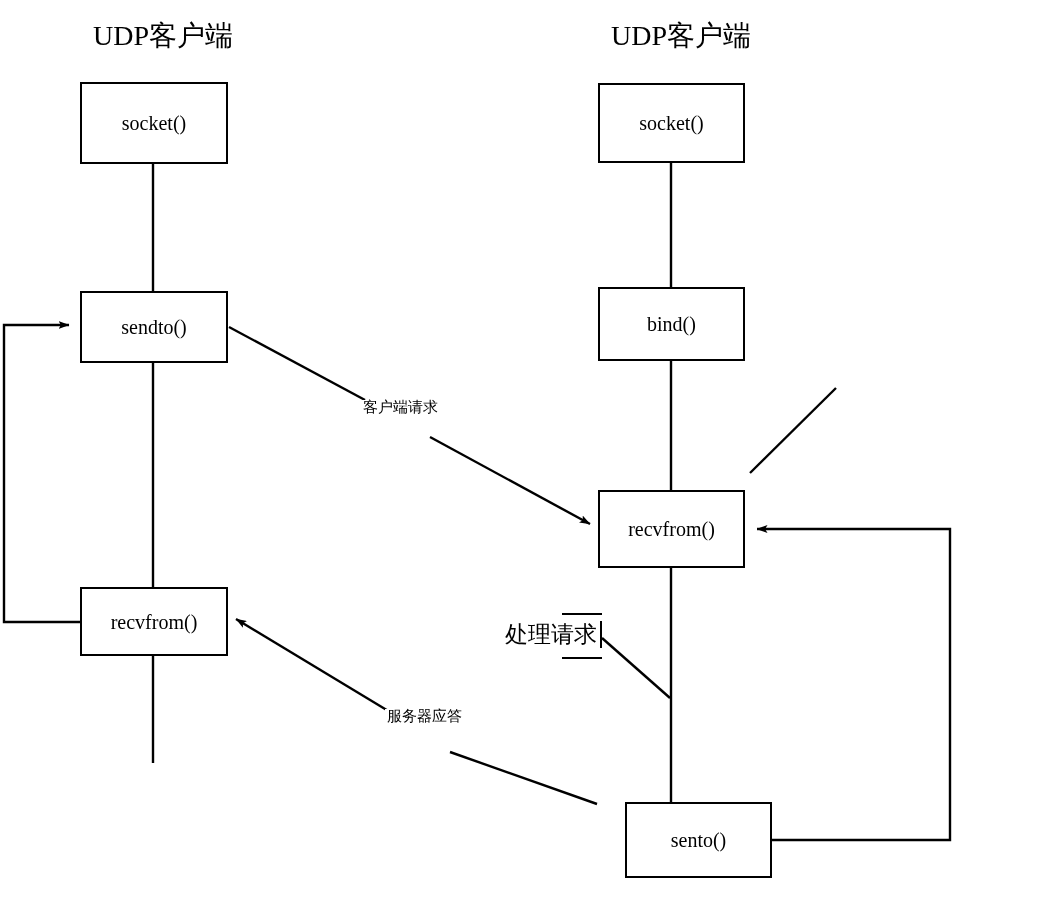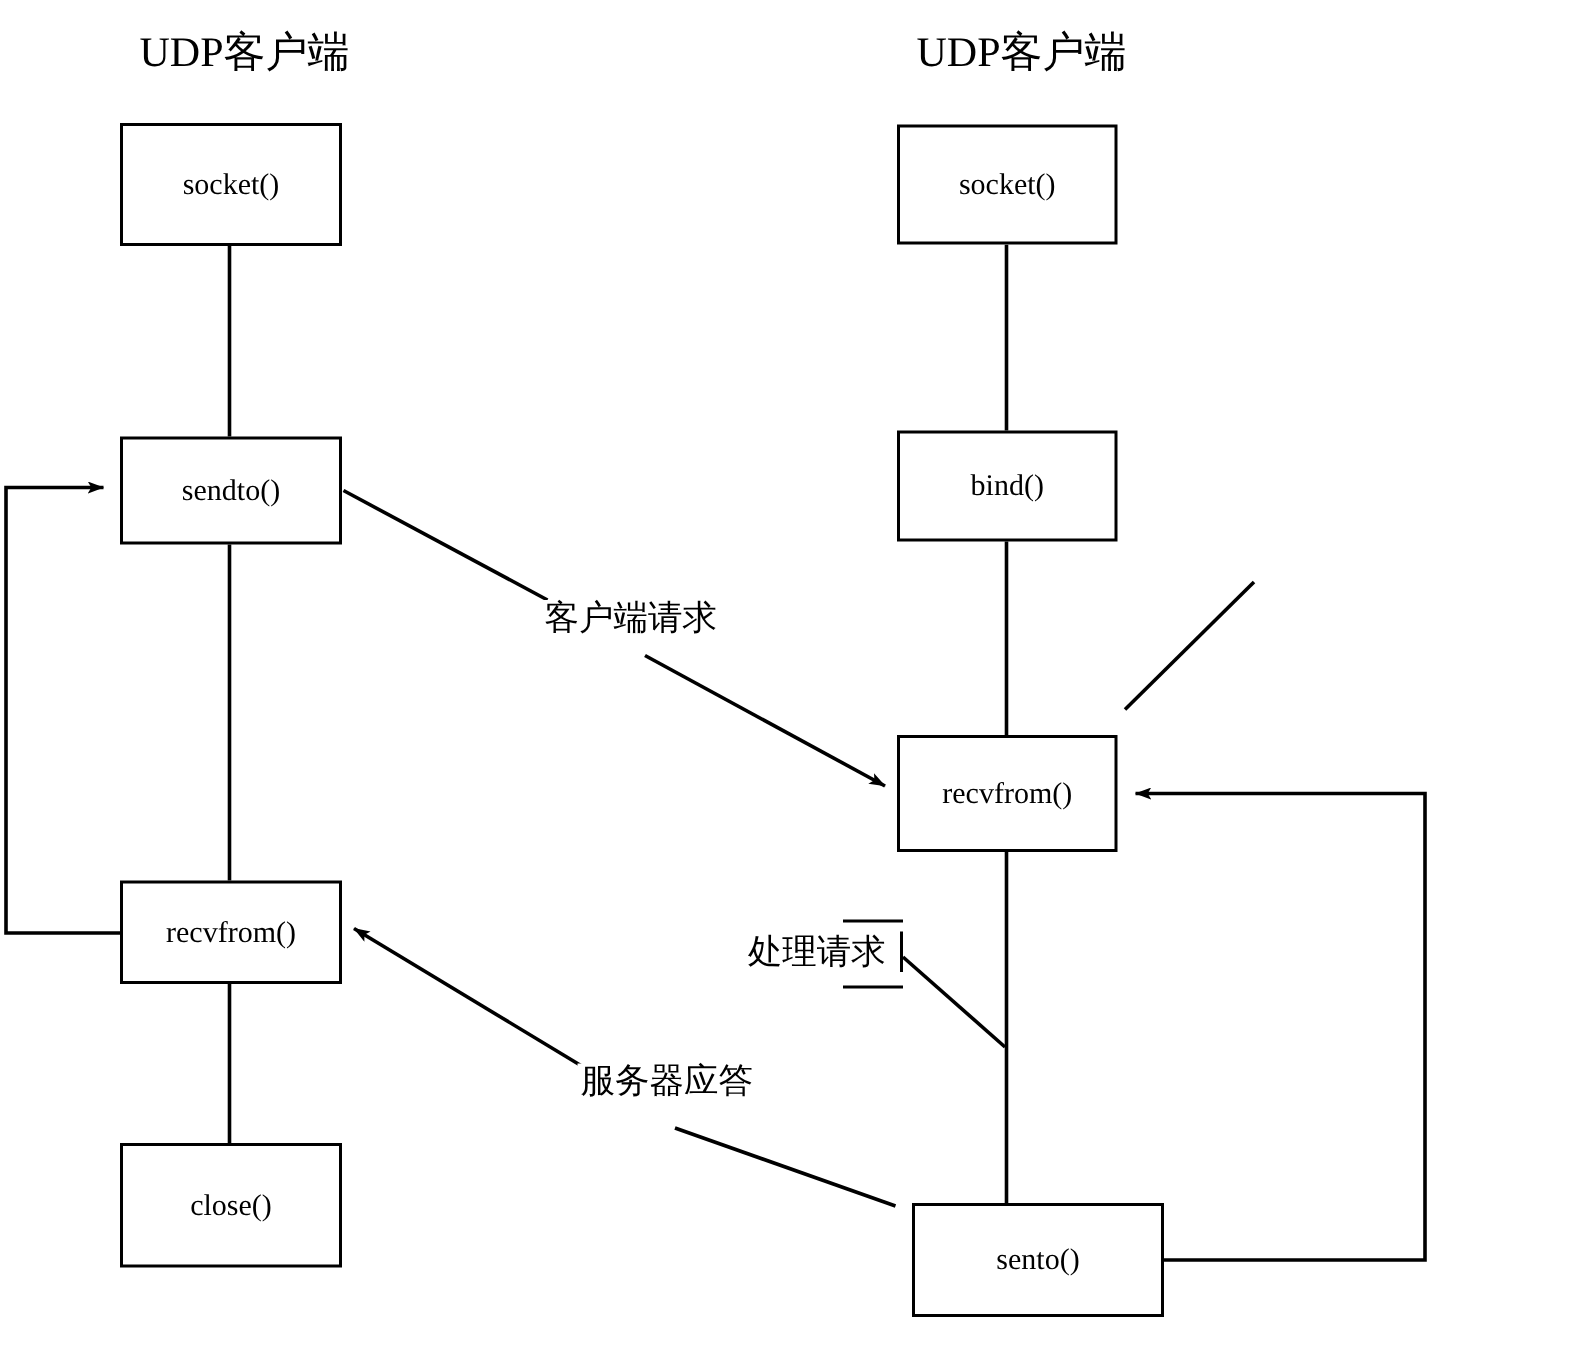--- a/index.html
+++ b/index.html
@@ -41,21 +41,21 @@
     display: flex;
     align-items: center;
     justify-content: center;
     font-family: "Liberation Serif", "DejaVu Serif", serif;
     font-size: 20px;
     line-height: 1;
   }
   .edge-label {
     position: absolute;
     font-family: "Liberation Serif", "DejaVu Serif", serif;
-    font-size: 23px;
+    font-size: 15px;
     white-space: nowrap;
     background: #ffffff;
     line-height: 1;
     padding: 0 2px;
   }
   .note {
     position: absolute;
     font-family: "Liberation Serif", "DejaVu Serif", serif;
     font-size: 23px;
     line-height: 1.18;
@@ -116,34 +116,33 @@
 
   <div class="col-title" style="left:93px; top:22px;">UDP客户端</div>
   <div class="col-title" style="left:611px; top:22px;">UDP客户端</div>
 
   <div class="proc-box" style="left:80px; top:82px; width:148px; height:82px;">socket()</div>
 
   <div class="proc-box" style="left:80px; top:291px; width:148px; height:72px;">sendto()</div>
 
   <div class="proc-box" style="left:80px; top:587px; width:148px; height:69px;">recvfrom()</div>
 
-  <div class="proc-box" style="left:80px; top:762px; width:148px; height:83px;">close()</div>
 
   <div class="proc-box" style="left:598px; top:83px; width:147px; height:80px;">socket()</div>
 
   <div class="proc-box" style="left:598px; top:287px; width:147px; height:74px;">bind()</div>
 
   <div class="proc-box" style="left:598px; top:490px; width:147px; height:78px;">recvfrom()</div>
 
-  <div class="proc-box" style="left:608px; top:802px; width:168px; height:76px;">sento()</div>
+  <div class="proc-box" style="left:625px; top:802px; width:147px; height:76px;">sento()</div>
 
   <div class="edge-label" style="left:361px; top:400px;">客户端请求</div>
 
   <div class="edge-label" style="left:385px; top:709px;">服务器应答</div>
 
 
   <div style="position:absolute; left:492px; top:613px; width:110px; height:46px;">
     <div class="note-bracket-stub" style="right:0; top:0; width:40px;"></div>
     <div class="note-bracket-stub" style="right:0; bottom:0; width:40px;"></div>
-    <div class="note note-right" style="left:0; top:8px; width:110px; text-align:center;">处理请求</div>
+    <div class="note note-right" style="left:0; top:8px; width:110px; text-align:right;">处理请求</div>
   </div>
 
 </div>
 
 </body></html>

